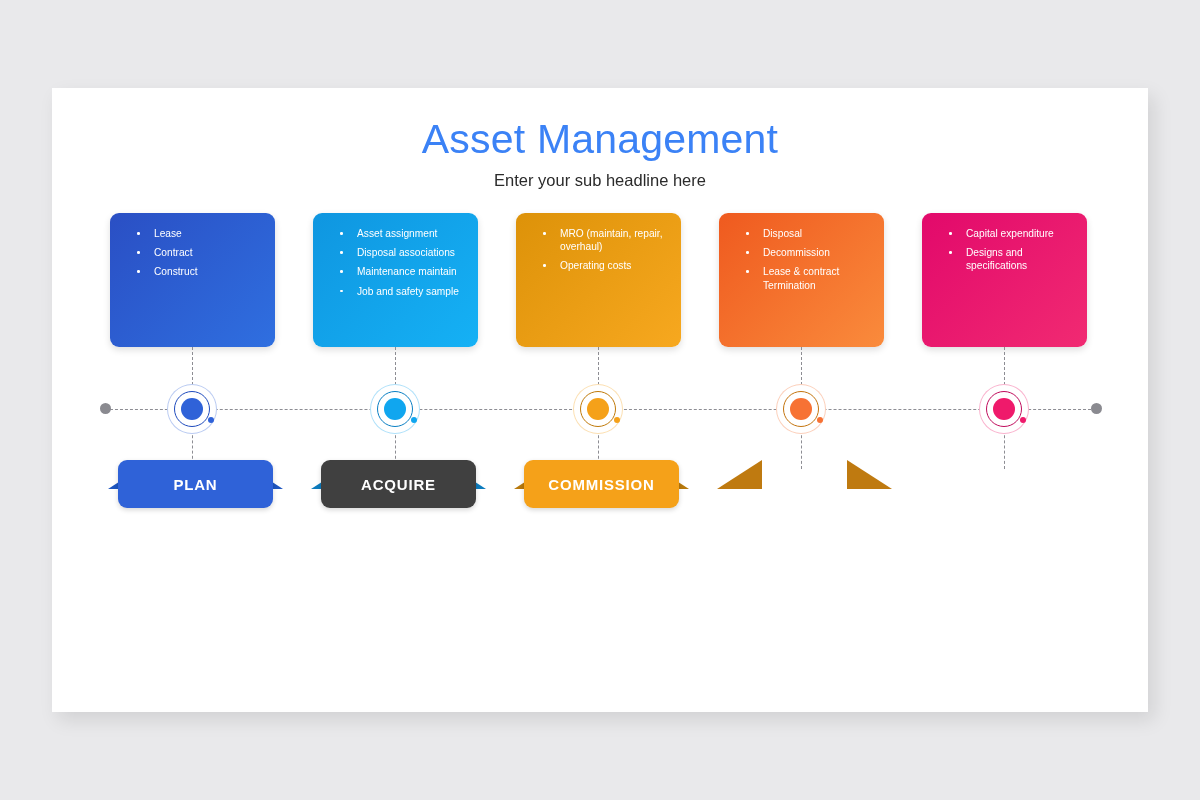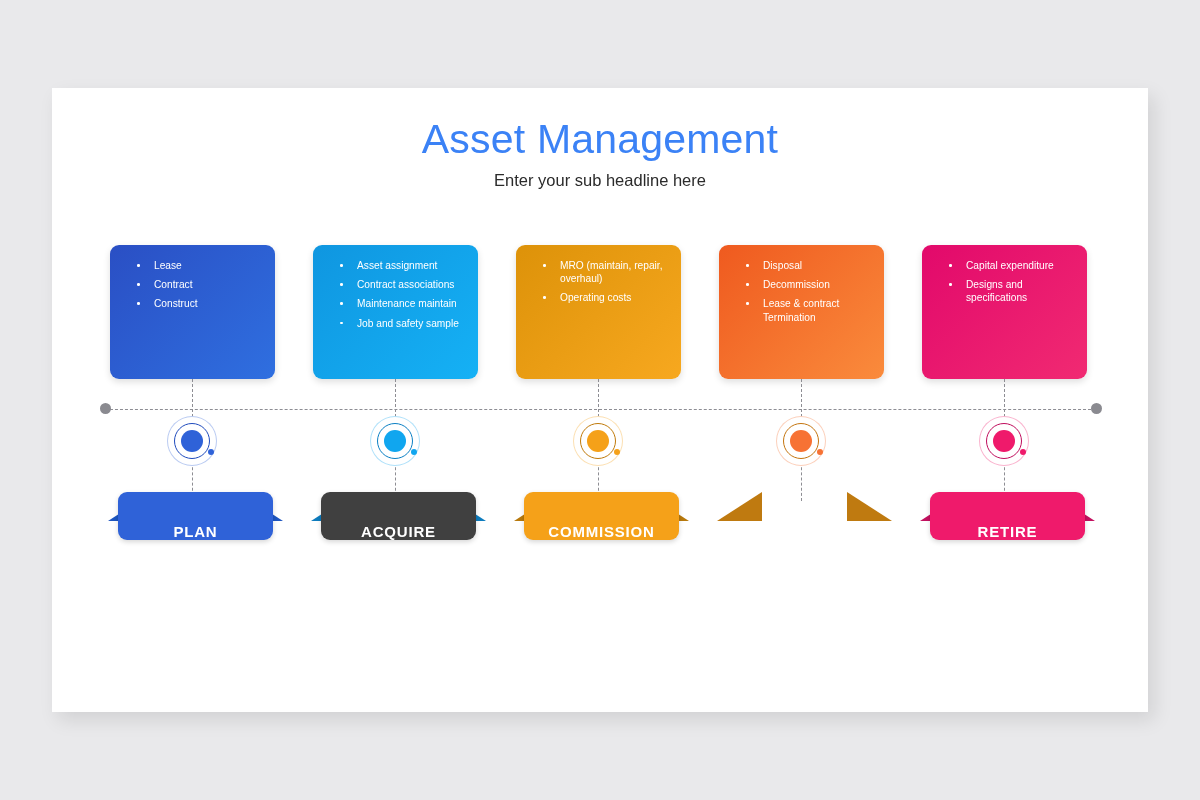--- a/index.html
+++ b/index.html
@@ -47,21 +47,20 @@
     font-weight: 400;
     color: #2b2b2b;
   }
 
   
   .col {
     position: absolute;
     top: 0;
     width: 203px;
     height: 100%;
-    margin-top: 32px;
   }
   .col-0 { left: 42px;  }
   .col-1 { left: 245px; }
   .col-2 { left: 448px; }
   .col-3 { left: 651px; }
   .col-4 { left: 854px; }
 
   
   .topcard {
     position: absolute;
@@ -199,21 +198,21 @@
     border-left: 45px solid;
   }
   .ribbon-plate {
     position: absolute;
     left: 24px;
     top: 0;
     width: 155px;
     height: 48px;
     border-radius: 9px;
     display: flex;
-    align-items: flex-end;
+    align-items: center;
     justify-content: center;
     box-shadow: 0 2px 5px rgba(0,0,0,0.16);
   }
   .ribbon-label {
     color: #ffffff;
     font-size: 15px;
     font-weight: bold;
     letter-spacing: 0.8px;
   }
 
@@ -275,21 +274,21 @@
           <div class="wing wing-r" style="border-left-color:#1e56c0"></div>
           <div class="ribbon-plate" style="background:#2f62d8">
             <span class="ribbon-label">PLAN</span>
           </div>
         </div>
       </div>
       <div class="col col-1">
         <div class="topcard" style="background:linear-gradient(135deg,#0f96e0 0%,#15b1f5 100%)">
           <ul class="bullets">
             <li><span class="dot"></span><span>Asset assignment</span></li>
-            <li><span class="dot"></span><span>Contract associations</span></li>
+            <li><span class="dot"></span><span>Disposal associations</span></li>
             <li><span class="dot"></span><span>Maintenance maintain</span></li>
             <li><span class="dot"></span><span>Job and safety sample</span></li>
           </ul>
         </div>
         <div class="vline-top"></div>
         <div class="vline-bot"></div>
         <div class="marker">
           <div class="halo" style="border-color:#10a6ef55"></div>
           <div class="ring" style="border-color:#0a7fc4"></div>
           <div class="core" style="background:#10a6ef"></div>
@@ -367,23 +366,16 @@
         <div class="vline-bot"></div>
         <div class="marker">
           <div class="halo" style="border-color:#ef1a6b55"></div>
           <div class="ring" style="border-color:#c00d5d"></div>
           <div class="core" style="background:#ef1a6b"></div>
           <div class="sat" style="background:#ef1a6b"></div>
         </div>
         <div class="botcard">
           <div class="body-text">This is a sample text that you can edit. You can change font(size, colour, name.</div>
         </div>
-        <div class="ribbon">
-          <div class="wing wing-l" style="border-right-color:#c3105f"></div>
-          <div class="wing wing-r" style="border-left-color:#c3105f"></div>
-          <div class="ribbon-plate" style="background:#ef1a6b">
-            <span class="ribbon-label">RETIRE</span>
-          </div>
-        </div>
       </div>
     </div>
 
 </div>
 
 </body></html>

